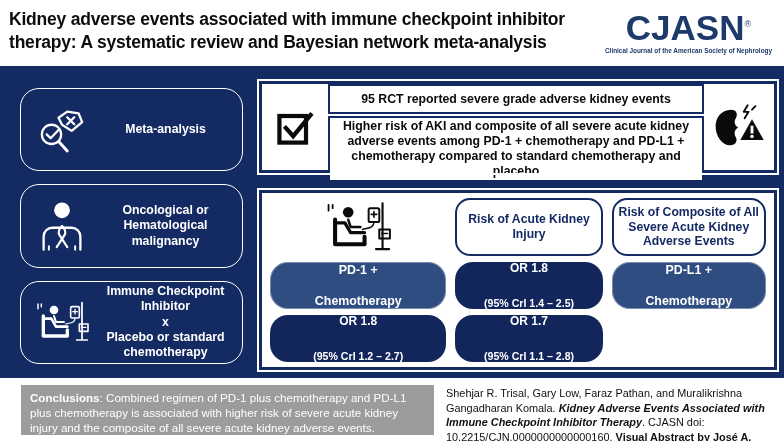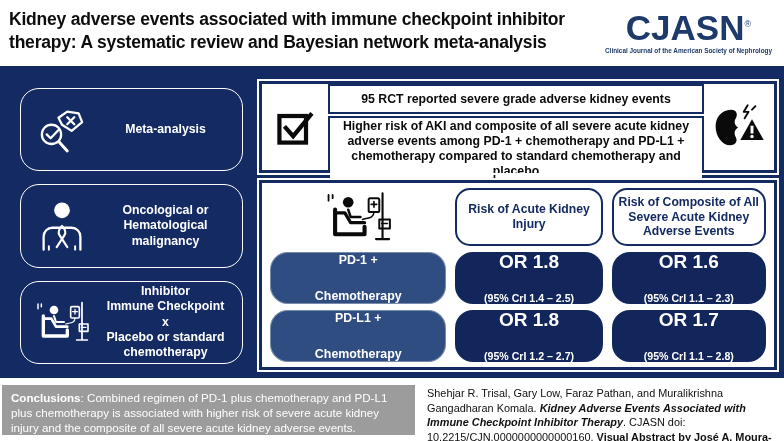--- a/index.html
+++ b/index.html
@@ -19,21 +19,21 @@
   .main { flex:1; background:#142a63; display:flex; padding:13px 7px 8px 7px; gap:4px; min-height:0; }
 
   
   .sidebar { width:248px; display:flex; flex-direction:column; gap:13px; padding:9px 12px 6px 13px; }
   .side-box { flex:1; border:1.6px solid #ffffff; border-radius:19px; color:#ffffff; display:flex; align-items:center; padding:6px 10px 6px 12px; gap:8px; min-height:0; }
   .side-icon { flex:0 0 58px; display:flex; align-items:center; justify-content:center; color:#ffffff; }
   .side-icon svg { width:56px; height:54px; }
   .side-label { flex:1; text-align:center; font-weight:bold; font-size:12.3px; line-height:1.24; }
 
   
-  .content { flex:1; display:flex; flex-direction:column; gap:7px; padding-top:2px; min-height:0; }
+  .content { flex:1; display:flex; flex-direction:column; gap:17px; padding-top:2px; min-height:0; }
 
   
   .findings { height:92px; background:#ffffff; border:3px solid #142a63; outline:2.5px solid #ffffff; display:flex; }
   .f-icon-cell { flex:0 0 66px; display:flex; align-items:center; justify-content:center; color:#0a0a0a; }
   .f-icon-cell svg { width:44px; height:44px; }
   .f-icon-cell.right { flex-basis:70px; }
   .f-icon-cell.right svg { width:52px; height:46px; }
   .f-middle { flex:1; display:flex; flex-direction:column; gap:2px; }
   .f-line { border:2.5px solid #142a63; background:#fff; color:#0a0a0a; font-weight:bold; text-align:center; display:flex; align-items:center; justify-content:center; padding:1px 10px; line-height:1.22; }
   .f-line.one { flex:0 0 30px; font-size:12.3px; }
@@ -41,25 +41,25 @@
 
   
   .results { flex:1; background:#ffffff; border:3px solid #142a63; outline:2.5px solid #ffffff; display:grid; grid-template-columns:1.2fr 1fr 1.05fr; grid-template-rows:58px 1fr 1fr; gap:6px 9px; padding:5px 8px; min-height:0; }
   .cell { display:flex; align-items:center; justify-content:center; min-height:0; }
   .corner-icon { color:#0a0a0a; }
   .corner-icon svg { width:112px; height:54px; }
   .head-pill { border:2.5px solid #142a63; border-radius:15px; background:#fff; color:#142a63; font-weight:bold; font-size:12.2px; text-align:center; line-height:1.2; display:flex; align-items:center; justify-content:center; width:100%; height:100%; padding:2px 4px; }
   .pill { border-radius:18px; width:100%; height:100%; display:flex; flex-direction:column; align-items:center; justify-content:space-between; text-align:center; }
   .treatment { background:#2f4d80; color:#fff; font-weight:bold; font-size:12.4px; line-height:1.3; box-shadow: inset 0 0 0 1px rgba(255,255,255,0.35); }
   .or-pill { background:#12265c; color:#fff; }
-  .or-value { font-weight:bold; font-size:19px; line-height:1.1; }
+  .or-value { font-weight:bold; font-size:12px; line-height:1.1; }
   .or-ci { font-weight:bold; font-size:10.6px; margin-top:14px; }
 
   
-  .footer { height:63px; background:#fff; display:flex; gap:12px; padding:7px 8px 6px 2px; }
+  .footer { height:63px; background:#fff; display:flex; gap:12px; padding:7px 8px 6px 21px; }
   .conclusions { width:413px; background:#9c9c9c; color:#ffffff; font-size:11.6px; line-height:1.3; padding:5px 9px; }
   .citation { flex:1; font-size:10.9px; line-height:1.33; color:#101010; padding-top:1px; }
   .cite-title { font-weight:bold; font-style:italic; }
   .cite-credit { font-weight:bold; }
 </style>
 </head>
 <body>
 
 <div class="page">
 
@@ -119,22 +119,22 @@
             <path d="M30 24 l3 9 h12" stroke-width="3"></path>
             <rect x="55" y="10" width="13" height="17" rx="2" stroke-width="2.4"></rect>
             <path d="M61.5 14 v7 M58 17.5 h7" stroke-width="2"></path>
             <path d="M61.5 27 c0 8 -8 7 -14 9" stroke-width="1.8"></path>
             <path d="M72 4 v56 M64 60 h16" stroke-width="2.6"></path>
             <rect x="68" y="36" width="13" height="11" stroke-width="2.4"></rect>
             <path d="M71 41 h7" stroke-width="2"></path>
           </svg>
         </span>
         <div class="side-label">
+          <div>Immune Checkpoint</div>
           <div>Inhibitor</div>
-          <div>Immune Checkpoint</div>
           <div>x</div>
           <div>Placebo or standard</div>
           <div>chemotherapy</div>
         </div>
       </div>
     </div>
 
     <div class="content">
 
       <div class="findings">
@@ -189,26 +189,20 @@
             <div>PD-1 +</div>
             <div>Chemotherapy</div>
           </div>
         </div>
         <div class="cell">
           <div class="pill or-pill">
             <div class="or-value">OR 1.8</div>
             <div class="or-ci">(95% CrI 1.4 – 2.5)</div>
           </div>
         </div>
-        <div class="cell">
-          <div class="pill or-pill">
-            <div class="or-value">OR 1.6</div>
-            <div class="or-ci">(95% CrI 1.1 – 2.3)</div>
-          </div>
-        </div>
 
         <div class="cell">
           <div class="pill treatment">
             <div>PD-L1 +</div>
             <div>Chemotherapy</div>
           </div>
         </div>
         <div class="cell">
           <div class="pill or-pill">
             <div class="or-value">OR 1.8</div>

